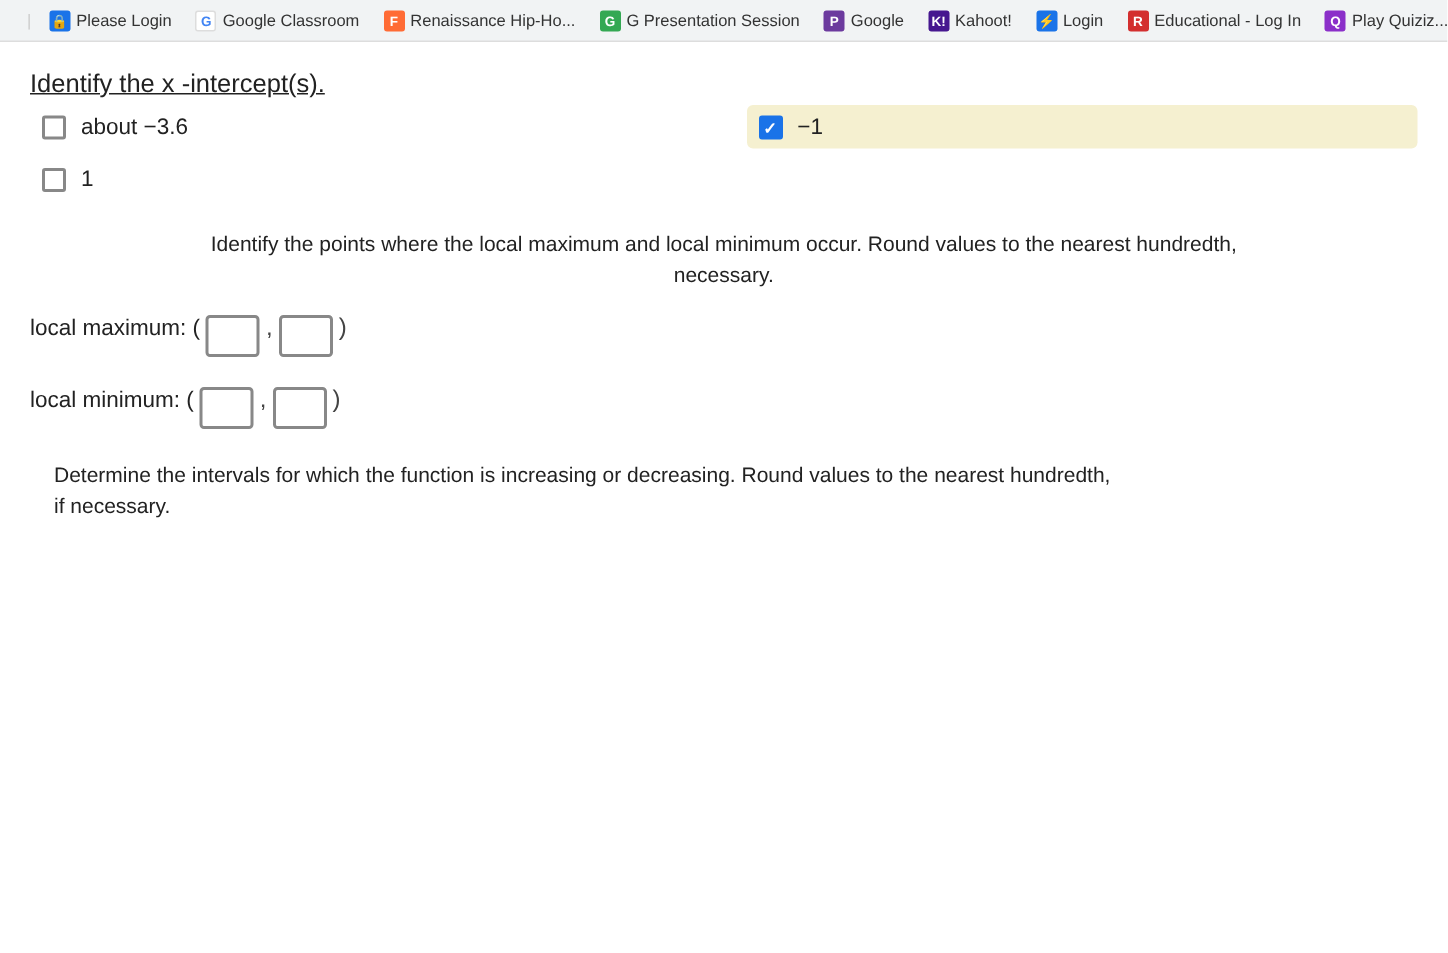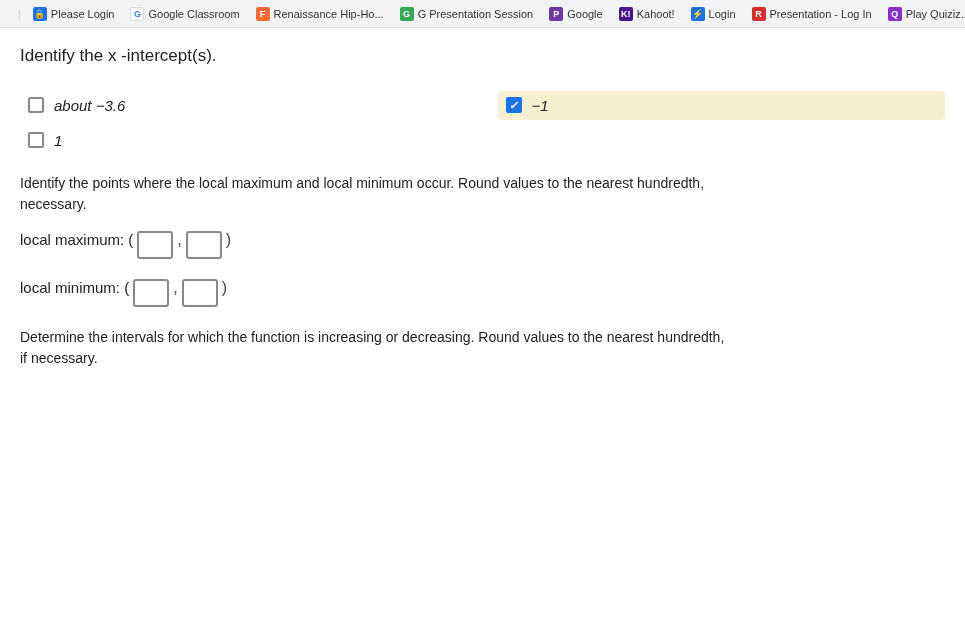--- a/index.html
+++ b/index.html
@@ -83,39 +83,39 @@
 
     
     .main-content {
       padding: 18px 20px 14px 20px;
       background: #fff;
     }
 
     .question-title {
       font-size: 17px;
       color: #222;
-      margin-bottom: 25px;
+      margin-bottom: 4px;
       font-weight: normal;
+      text-decoration: underline;
     }
 
     .options-grid {
       display: grid;
       grid-template-columns: 1fr 1fr;
       gap: 6px 30px;
       margin-bottom: 18px;
     }
 
     .option-row {
       display: flex;
-      align-items: flex-start;
+      align-items: flex-end;
       gap: 10px;
       padding: 6px 8px;
       border-radius: 4px;
       cursor: pointer;
-      font-style: italic;
     }
 
     .option-row.highlighted {
       background: #f5f0d0;
     }
 
     .option-checkbox {
       width: 16px;
       height: 16px;
       border: 2px solid #888;
@@ -148,20 +148,21 @@
       font-size: 15px;
       color: #222;
     }
 
     
     .section-title {
       font-size: 14px;
       color: #222;
       margin-bottom: 16px;
       line-height: 1.5;
+      text-align: center;
     }
 
     .input-row {
       display: flex;
       align-items: flex-start;
       gap: 4px;
       margin-bottom: 20px;
       font-size: 15px;
       color: #222;
     }
@@ -177,20 +178,21 @@
     .input-separator {
       font-size: 16px;
       color: #444;
     }
 
     
     .section3-title {
       font-size: 14px;
       color: #222;
       line-height: 1.5;
+      margin-left: 16px;
     }
   </style>
 </head>
 <body>
 
 <div class="browser-bar">
   <div class="grid-icon">
     <span></span>
       <span></span>
       <span></span>
@@ -228,21 +230,21 @@
     <span>Kahoot!</span>
   </div>
 
   <div class="tab-item">
     <span class="fav-icon fav-login">⚡</span>
     <span>Login</span>
   </div>
 
   <div class="tab-item">
     <span class="fav-icon fav-renaissance">R</span>
-    <span>Presentation - Log In</span>
+    <span>Educational - Log In</span>
   </div>
 
   <div class="tab-item">
     <span class="fav-icon fav-quizizz">Q</span>
     <span>Play Quiziz...</span>
   </div>
 </div>
 
 <div class="main-content">
 

